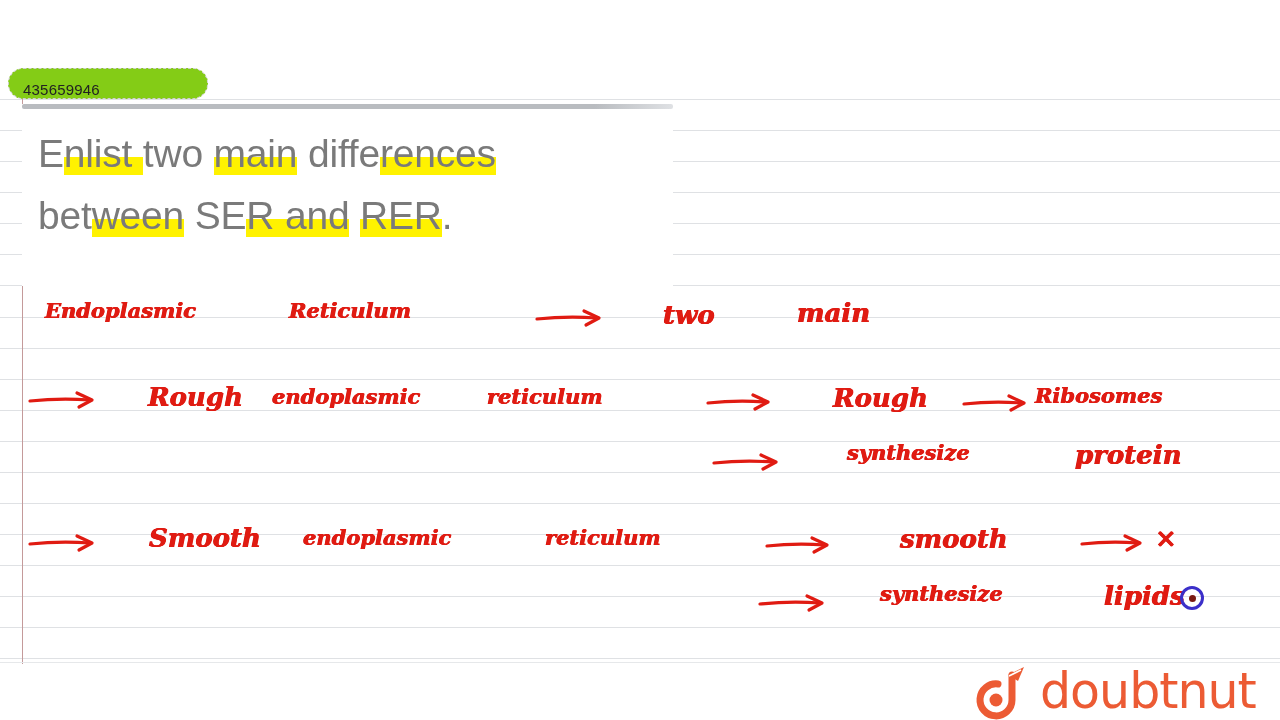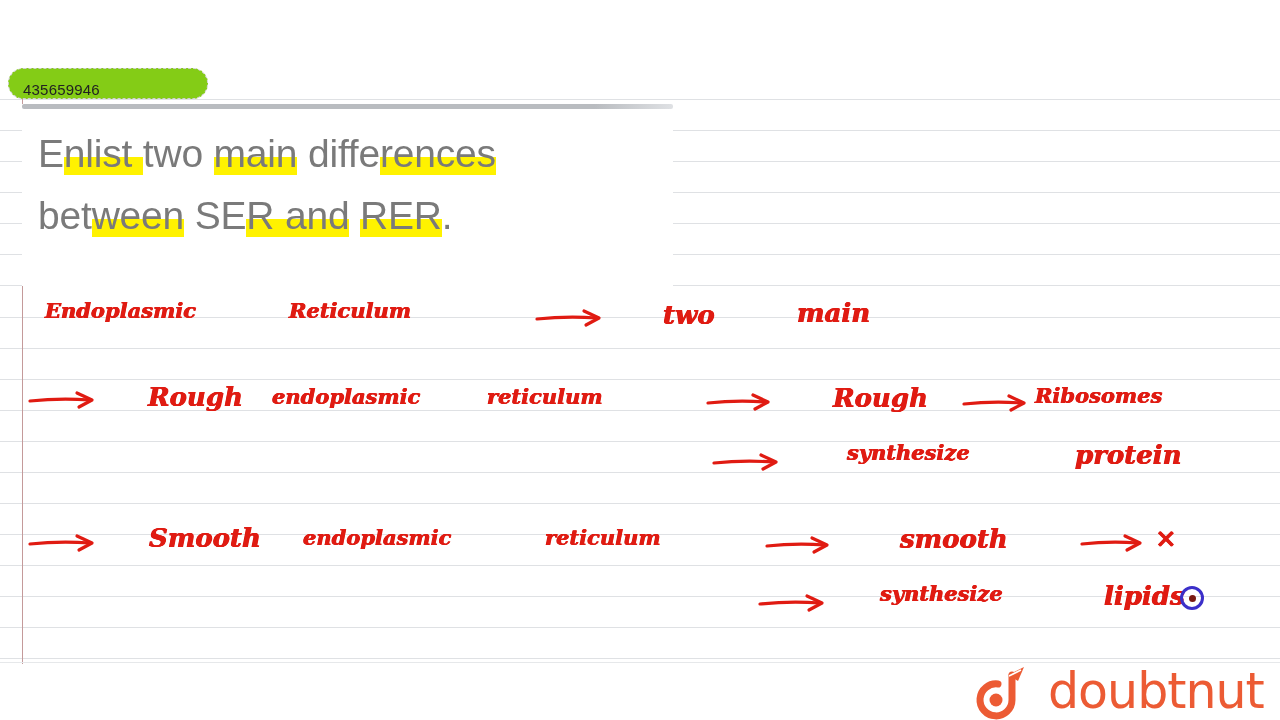--- a/index.html
+++ b/index.html
@@ -151,21 +151,21 @@
     height: 57px;
     display: flex;
     align-items: center;
     z-index: 50;
   }
   .logo-text {
     font-family: "DejaVu Sans", sans-serif;
     font-size: 49px;
     color: #ec5b34;
     letter-spacing: -1px;
-    margin-left: 24px;
+    margin-left: 16px;
     line-height: 1;
     font-weight: 400;
   }
   .footer-rule {
     position: absolute;
     left: 0;
     top: 662px;
     width: 1280px;
     height: 1px;
     background: #e6e8ea;

